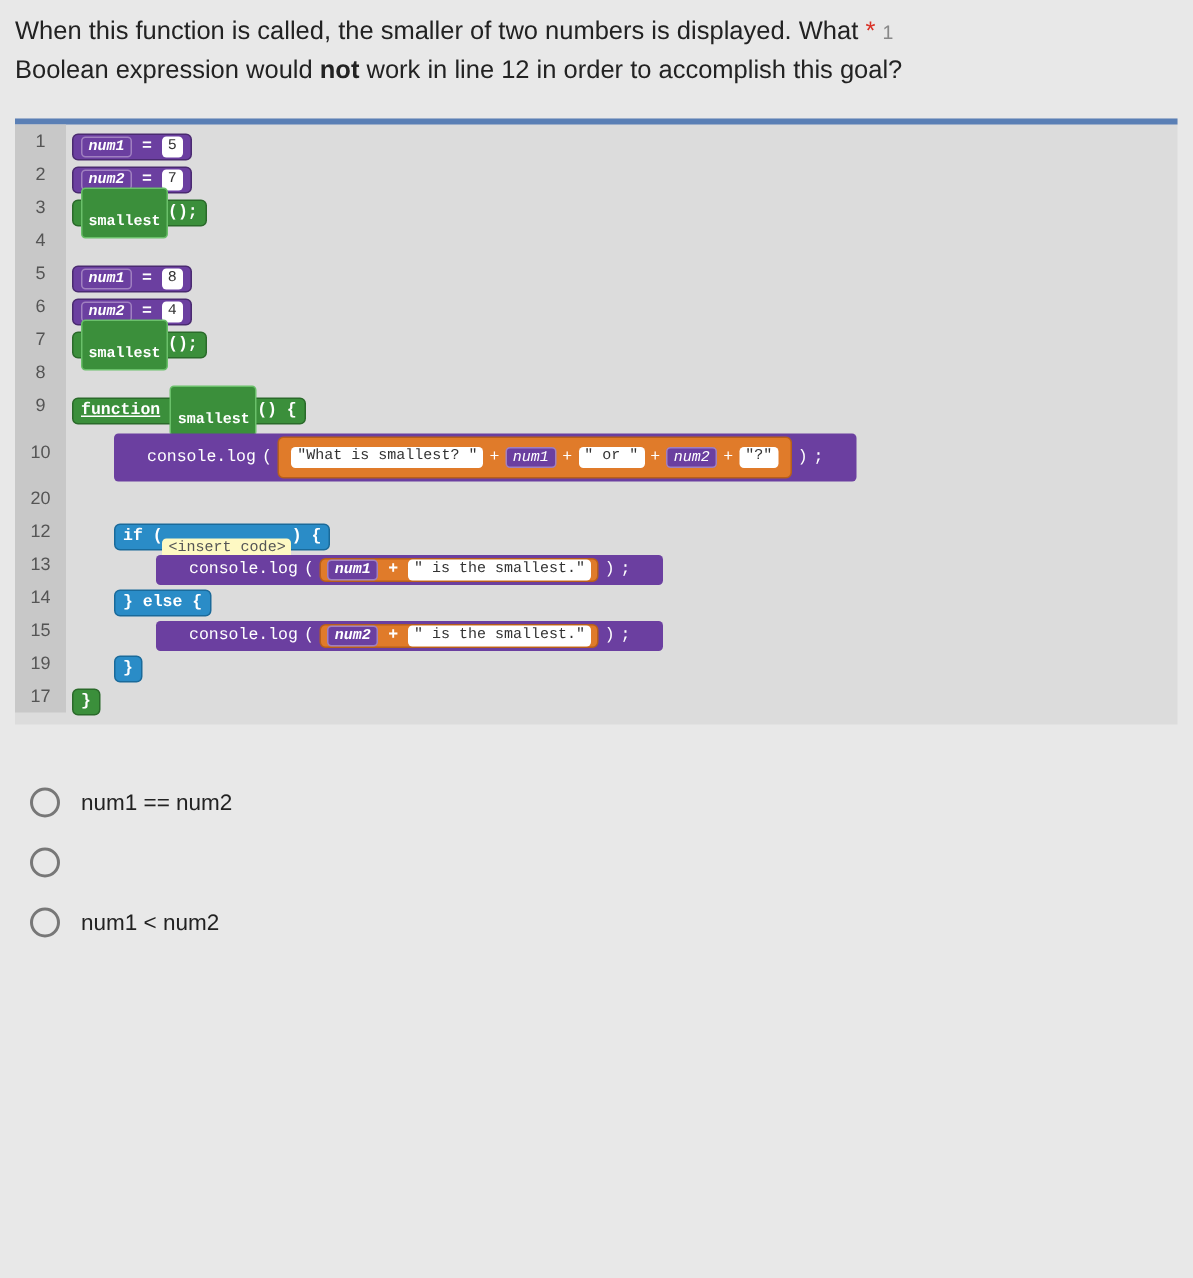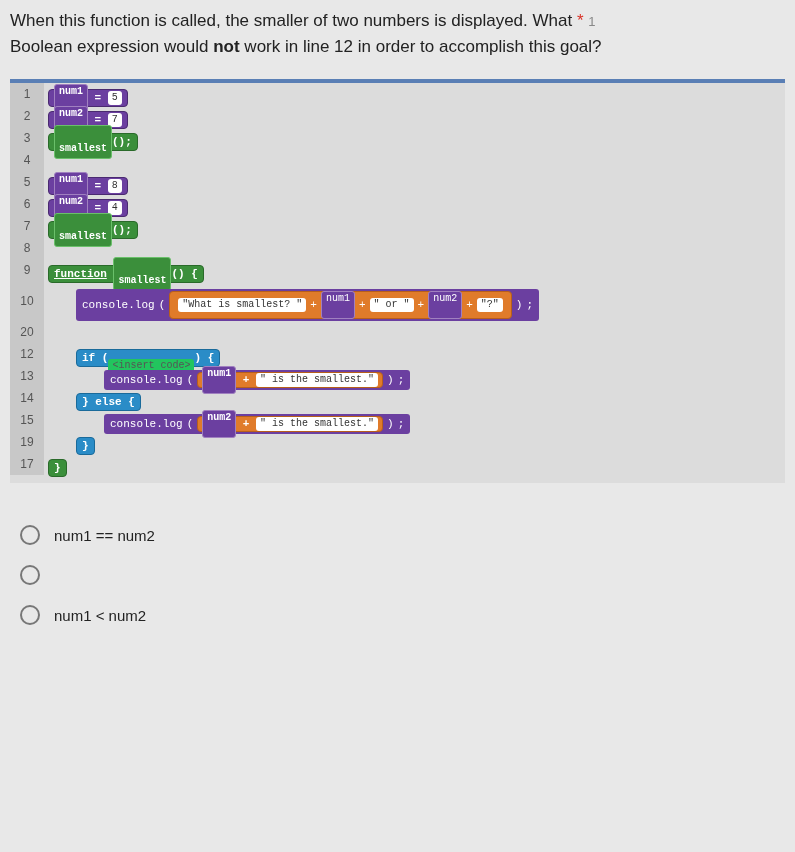--- a/index.html
+++ b/index.html
@@ -76,24 +76,25 @@
     height: 14px;
     line-height: 14px;
     display: inline-block;
   }
   .varslot {
     background: #6b3fa0;
     color: #fff;
     border-radius: 3px;
     padding: 0 4px;
     font-size: 10px;
-    height: 28px;
+    height: 14px;
     line-height: 14px;
     display: inline-block;
     border: 1px solid #a080c0;
+    font-style: italic;
   }
   .funcslot {
     background: #3b8f3b;
     color: #fff;
     border-radius: 3px;
     padding: 16px 4px;
     font-size: 10px;
     height: 14px;
     line-height: 14px;
     display: inline-block;
@@ -107,21 +108,21 @@
     border-radius: 4px;
     padding: 6px 8px;
     display: inline-flex;
     align-items: center;
     gap: 4px;
     height: 28px;
   }
   .inner-purple {
     background: #6b3fa0;
     color: #fff;
-    padding: 2px 6px;
+    padding: 2px 22px;
     border-radius: 3px;
     font-size: 11px;
     display: inline-flex;
     align-items: center;
     gap: 4px;
   }
   .options {
     padding: 4px 10px;
   }
   .option {
@@ -225,21 +226,21 @@
           <span style="color:#fff;">+</span>
           <span class="slot">"?"</span>
         </span>
         )<span>;</span>
       </span>
     </div>
 
     <div class="row"></div>
 
     <div class="row indent1">
-      <span class="blk blue"><span>if</span>&nbsp;(<span class="slot" style="background:#22c55e;color:#555;margin-top:16px;">&lt;insert code&gt;</span>)&nbsp;<span>{</span></span>
+      <span class="blk blue"><span>if</span>&nbsp;(<span class="slot" style="background:#fef9c3;color:#555;margin-top:16px;">&lt;insert code&gt;</span>)&nbsp;<span>{</span></span>
     </div>
 
     <div class="row indent2">
       <span class="inner-purple">
         <span>console.log</span>(
         <span class="blk orange" style="height:16px;padding:0 4px;">
           <span class="varslot">num1</span>
           &nbsp;+&nbsp;
           <span class="slot">" is the smallest."</span>
         </span>

